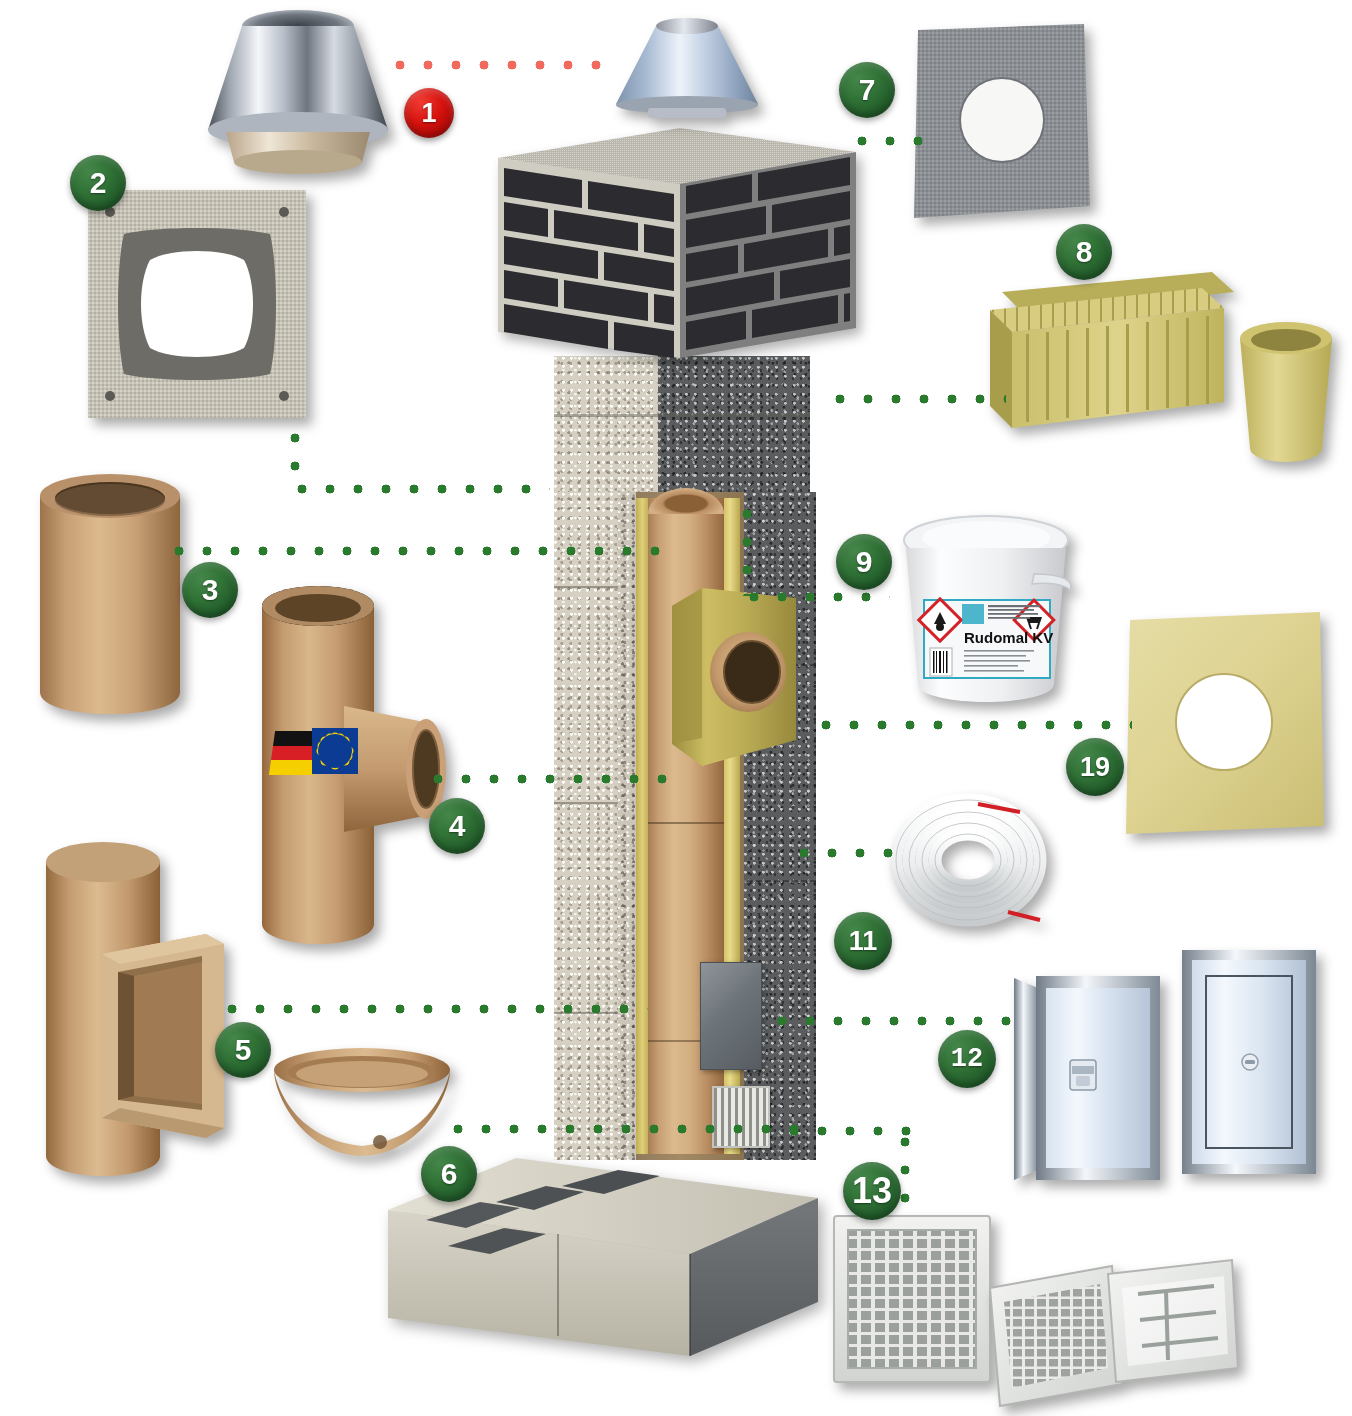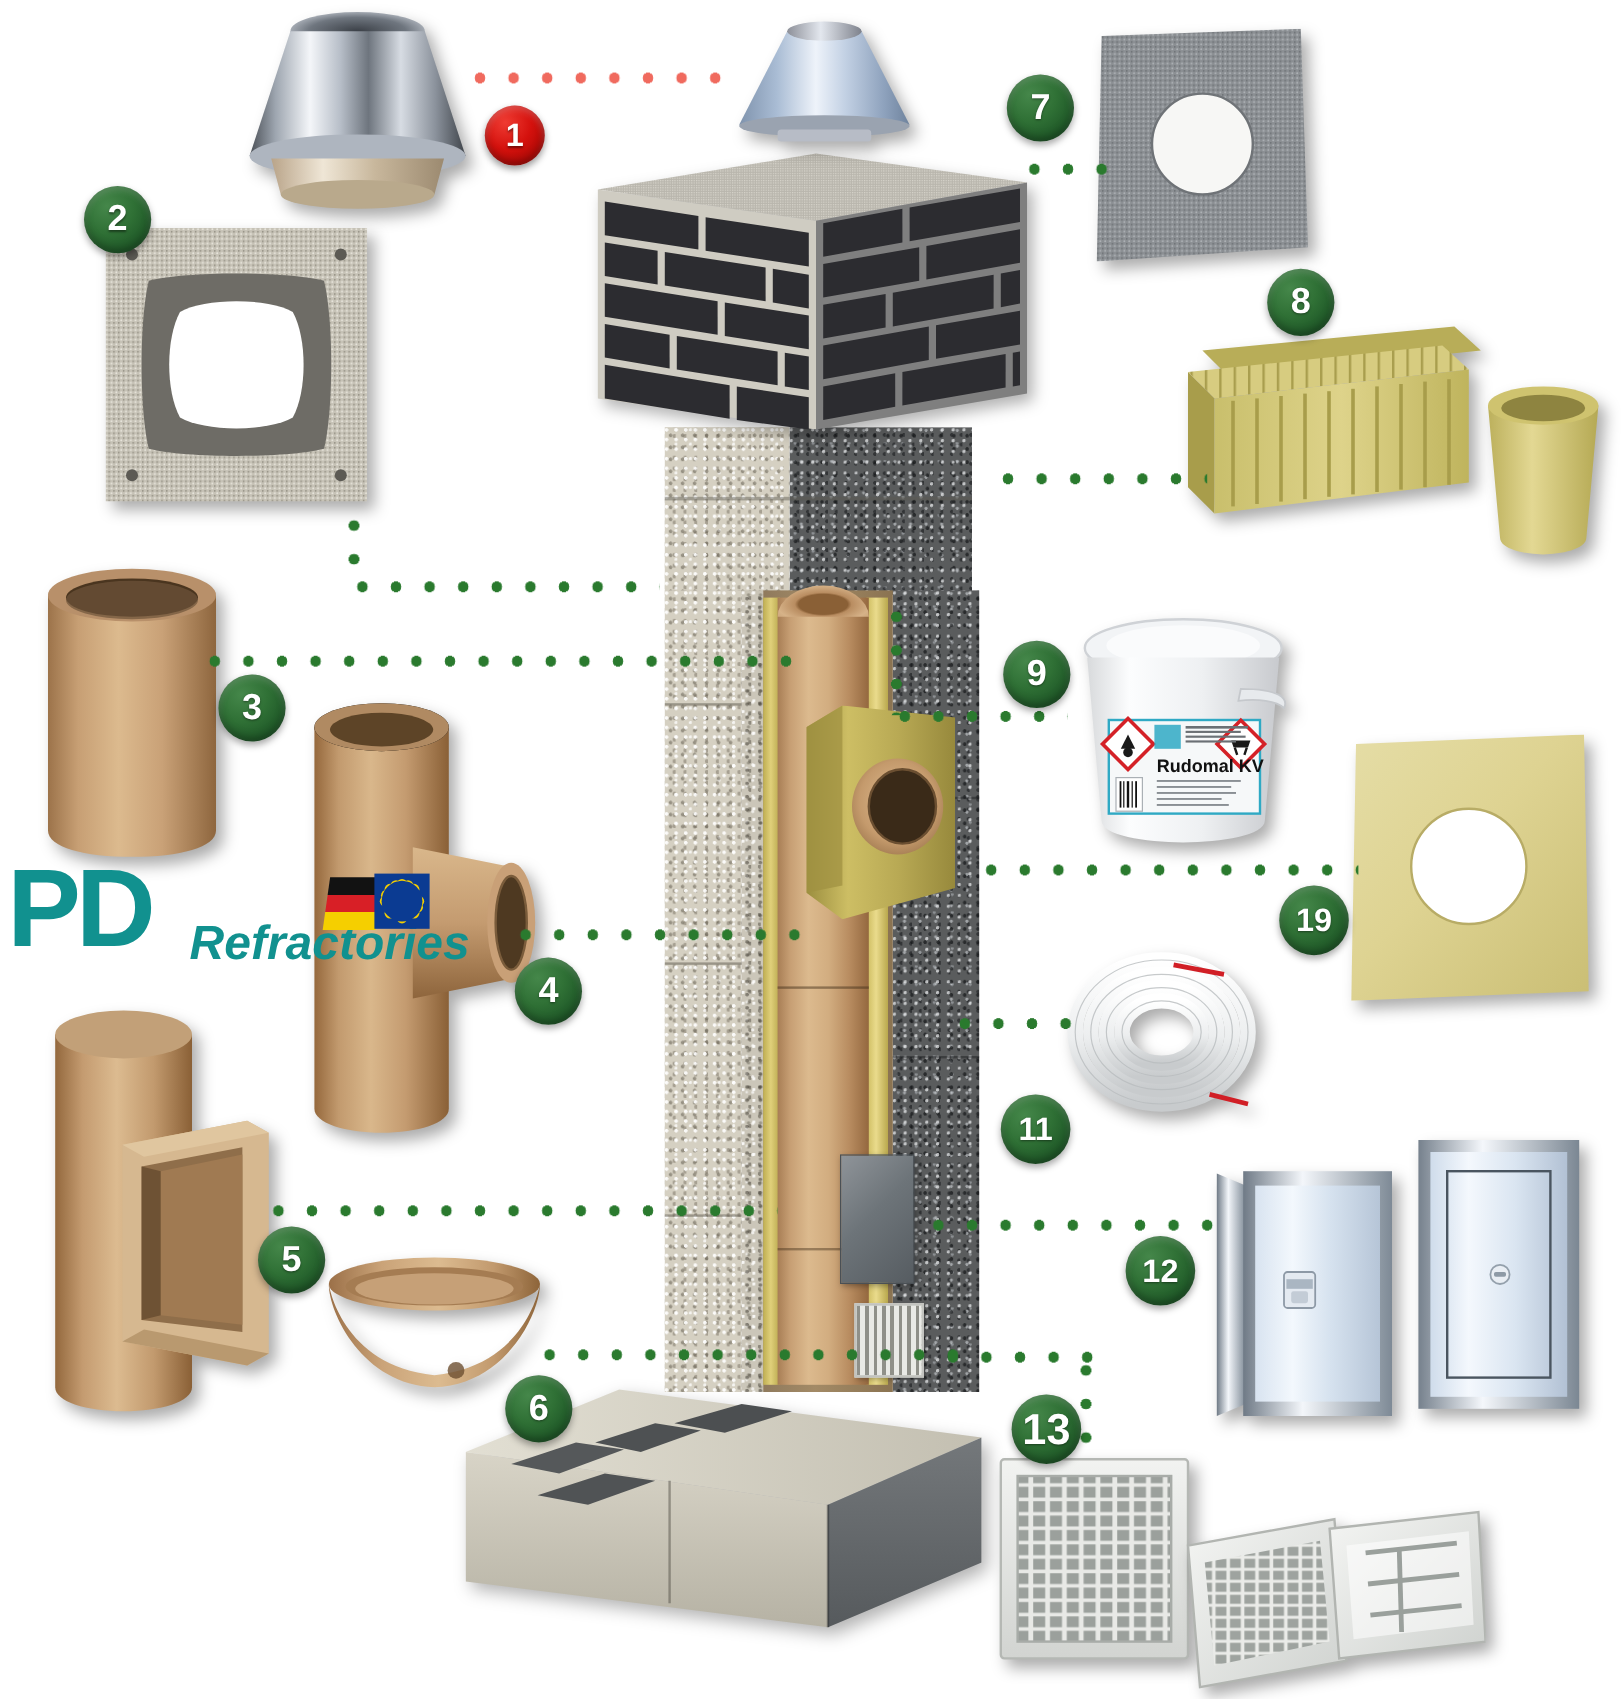--- a/index.html
+++ b/index.html
@@ -768,22 +768,20 @@
   <div class="badge green" style="left:839px; top:62px; width:56px; height:56px; font-size:30px;">7</div>
 
   <div class="badge green" style="left:1056px; top:224px; width:56px; height:56px; font-size:30px;">8</div>
 
   <div class="badge green" style="left:836px; top:534px; width:56px; height:56px; font-size:30px;">9</div>
 
   <div class="badge green" style="left:1066px; top:738px; width:58px; height:58px; font-size:27px;">19</div>
 
   <div class="badge green" style="left:834px; top:912px; width:58px; height:58px; font-size:27px;">11</div>
 
-  <div class="badge green" style="left:938px; top:1030px; width:58px; height:58px; font-size:27px;">12</div>
+  <div class="badge green" style="left:938px; top:1030px; width:58px; height:58px; font-size:27px;font-family:Liberation Mono, monospace;">12</div>
 
   <div class="badge green" style="left:843px; top:1162px; width:58px; height:58px; font-size:36px;">13</div>
 
   <div id="logo" class="abs">
-    <div class="pd">PD</div>
-    <div class="refr">Refractories</div>
   </div>
 
 </div>
 
 </body></html>

